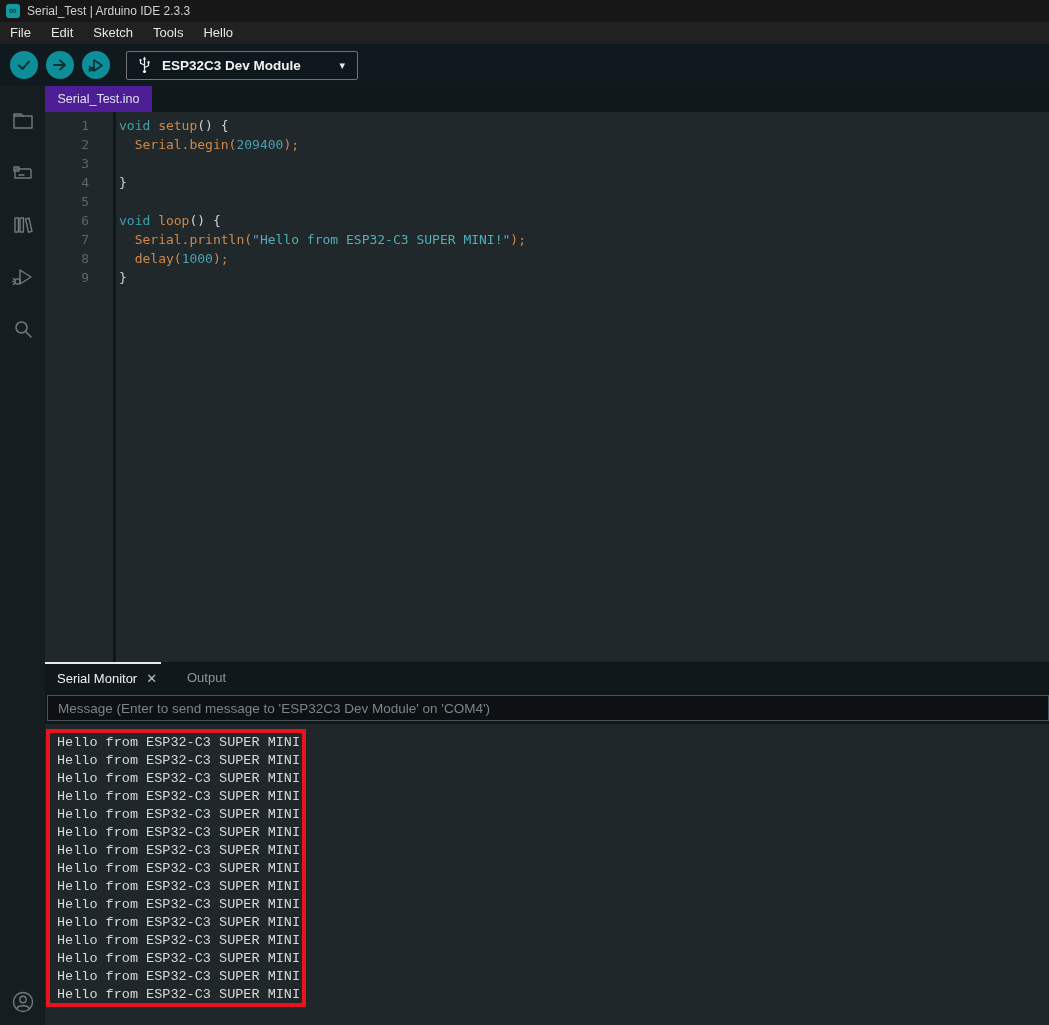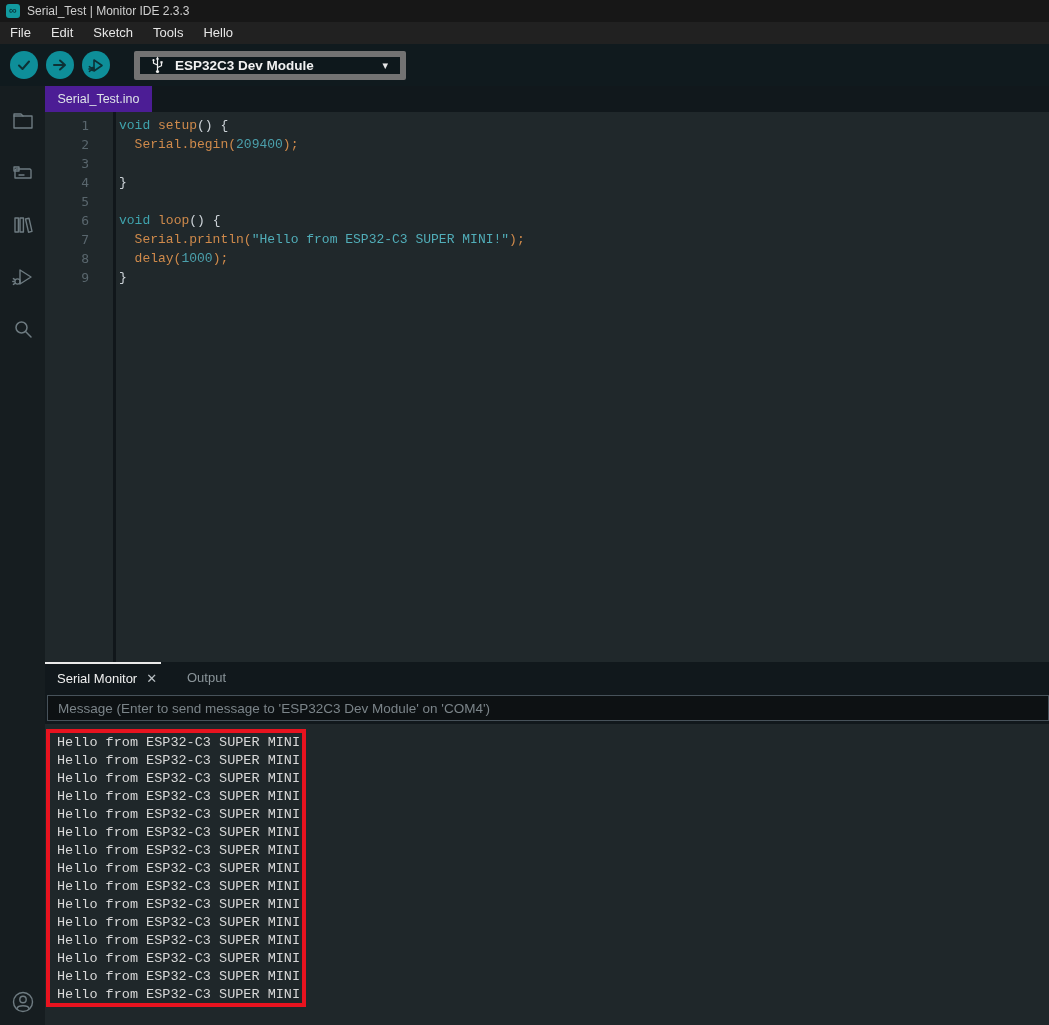--- a/index.html
+++ b/index.html
@@ -32,22 +32,22 @@
     position:absolute; left:0; top:44px; right:0; height:42px;
     background:#101a1e; display:flex; align-items:center;
   }
   .tool-btn {
     width:28px; height:28px; border-radius:50%; background:#0e8e99;
     display:flex; align-items:center; justify-content:center; margin-left:8px;
   }
   .tool-btn:first-child { margin-left:10px; }
   .tool-btn svg { display:block; }
   #board-selector {
-    margin-left:24px; width:272px; height:29px; background:#0e181c;
-    border:6px solid #737373; border-radius:2px;
+    margin-left:16px; width:232px; height:29px; background:#0e181c;
+    border:1px solid #737373; border-radius:2px;
     display:flex; align-items:center; padding:0 10px; gap:10px;
   }
   #board-selector .board-label {
     font-size:13.5px; font-weight:bold; color:#f2f2f2; flex:1;
   }
   #board-selector .caret { color:#e8e8e8; font-size:11px; padding-right:2px; }
   
   #activitybar {
     position:absolute; left:0; top:86px; width:45px; bottom:0;
     background:#161d20; display:flex; flex-direction:column; align-items:center; padding-top:9px;
@@ -72,21 +72,21 @@
     font-family:"DejaVu Sans Mono", monospace; font-size:13px; line-height:19px;
     padding-top:4px; overflow:hidden;
   }
   #editor::before { 
     content:""; position:absolute; left:68px; top:0; bottom:0; width:3px; background:#10161a;
   }
   .code-line { display:flex; height:19px; white-space:pre; }
   .code-line .ln {
     width:68px; text-align:right; padding-right:24px; color:#59666d; flex:none;
   }
-  .code-line .code { padding-left:6px;font-family:Liberation Mono, monospace; }
+  .code-line .code { padding-left:6px; }
   .seg-kw { color:#3fa3ad; }
   .seg-fn { color:#cf8a4b; }
   .seg-num { color:#4ba0ac; }
   .seg-str { color:#51aeb9; }
   .seg-cmt { color:#6f7b84; }
   .seg-pl  { color:#cdd3d8; }
   
   #panel-tabs {
     position:absolute; left:45px; top:662px; right:0; height:30px; background:#11181c;
     display:flex; align-items:center;
@@ -122,21 +122,21 @@
   
   svg { stroke-linecap:round; stroke-linejoin:round; fill:none; }
 </style>
 </head>
 <body>
 
 <div id="app">
 
   <div id="titlebar">
     <div class="app-icon">∞</div>
-    <div class="title">Serial_Test | Monitor IDE 2.3.3</div>
+    <div class="title">Serial_Test | Arduino IDE 2.3.3</div>
   </div>
 
   <div id="menubar">
       <div class="menu-item">File</div>
       <div class="menu-item">Edit</div>
       <div class="menu-item">Sketch</div>
       <div class="menu-item">Tools</div>
       <div class="menu-item">Hello</div>
     </div>
 

